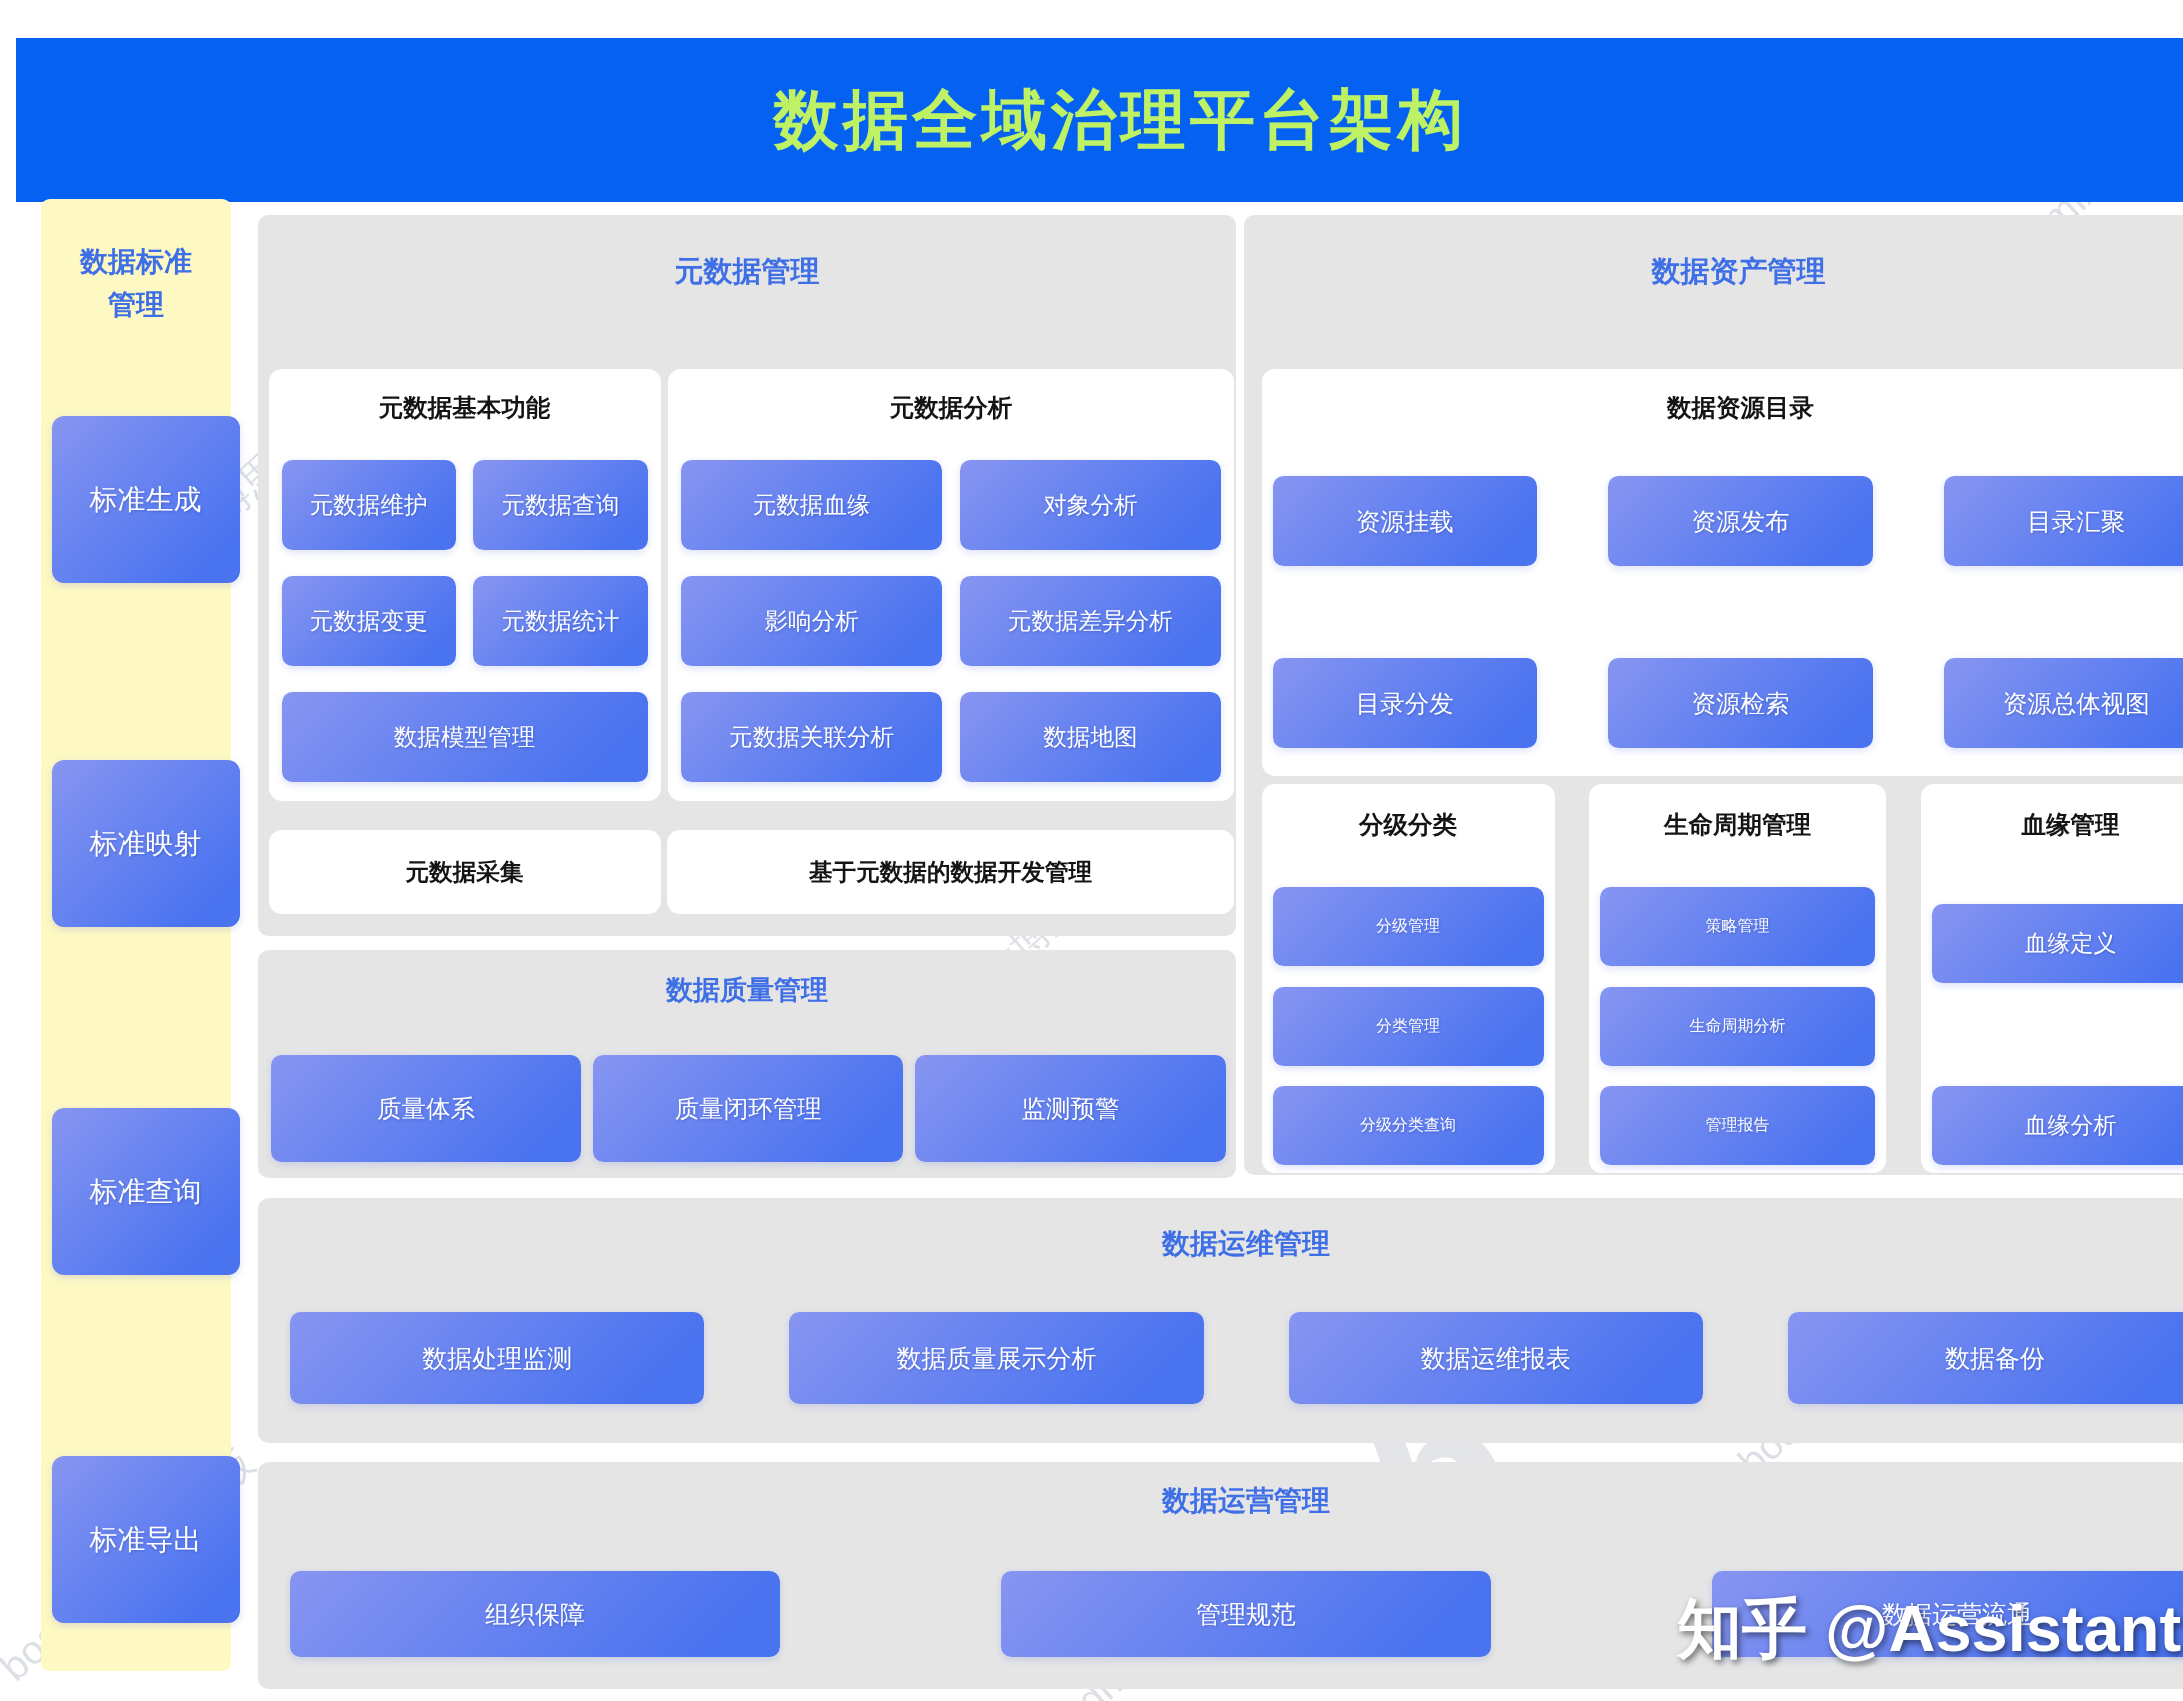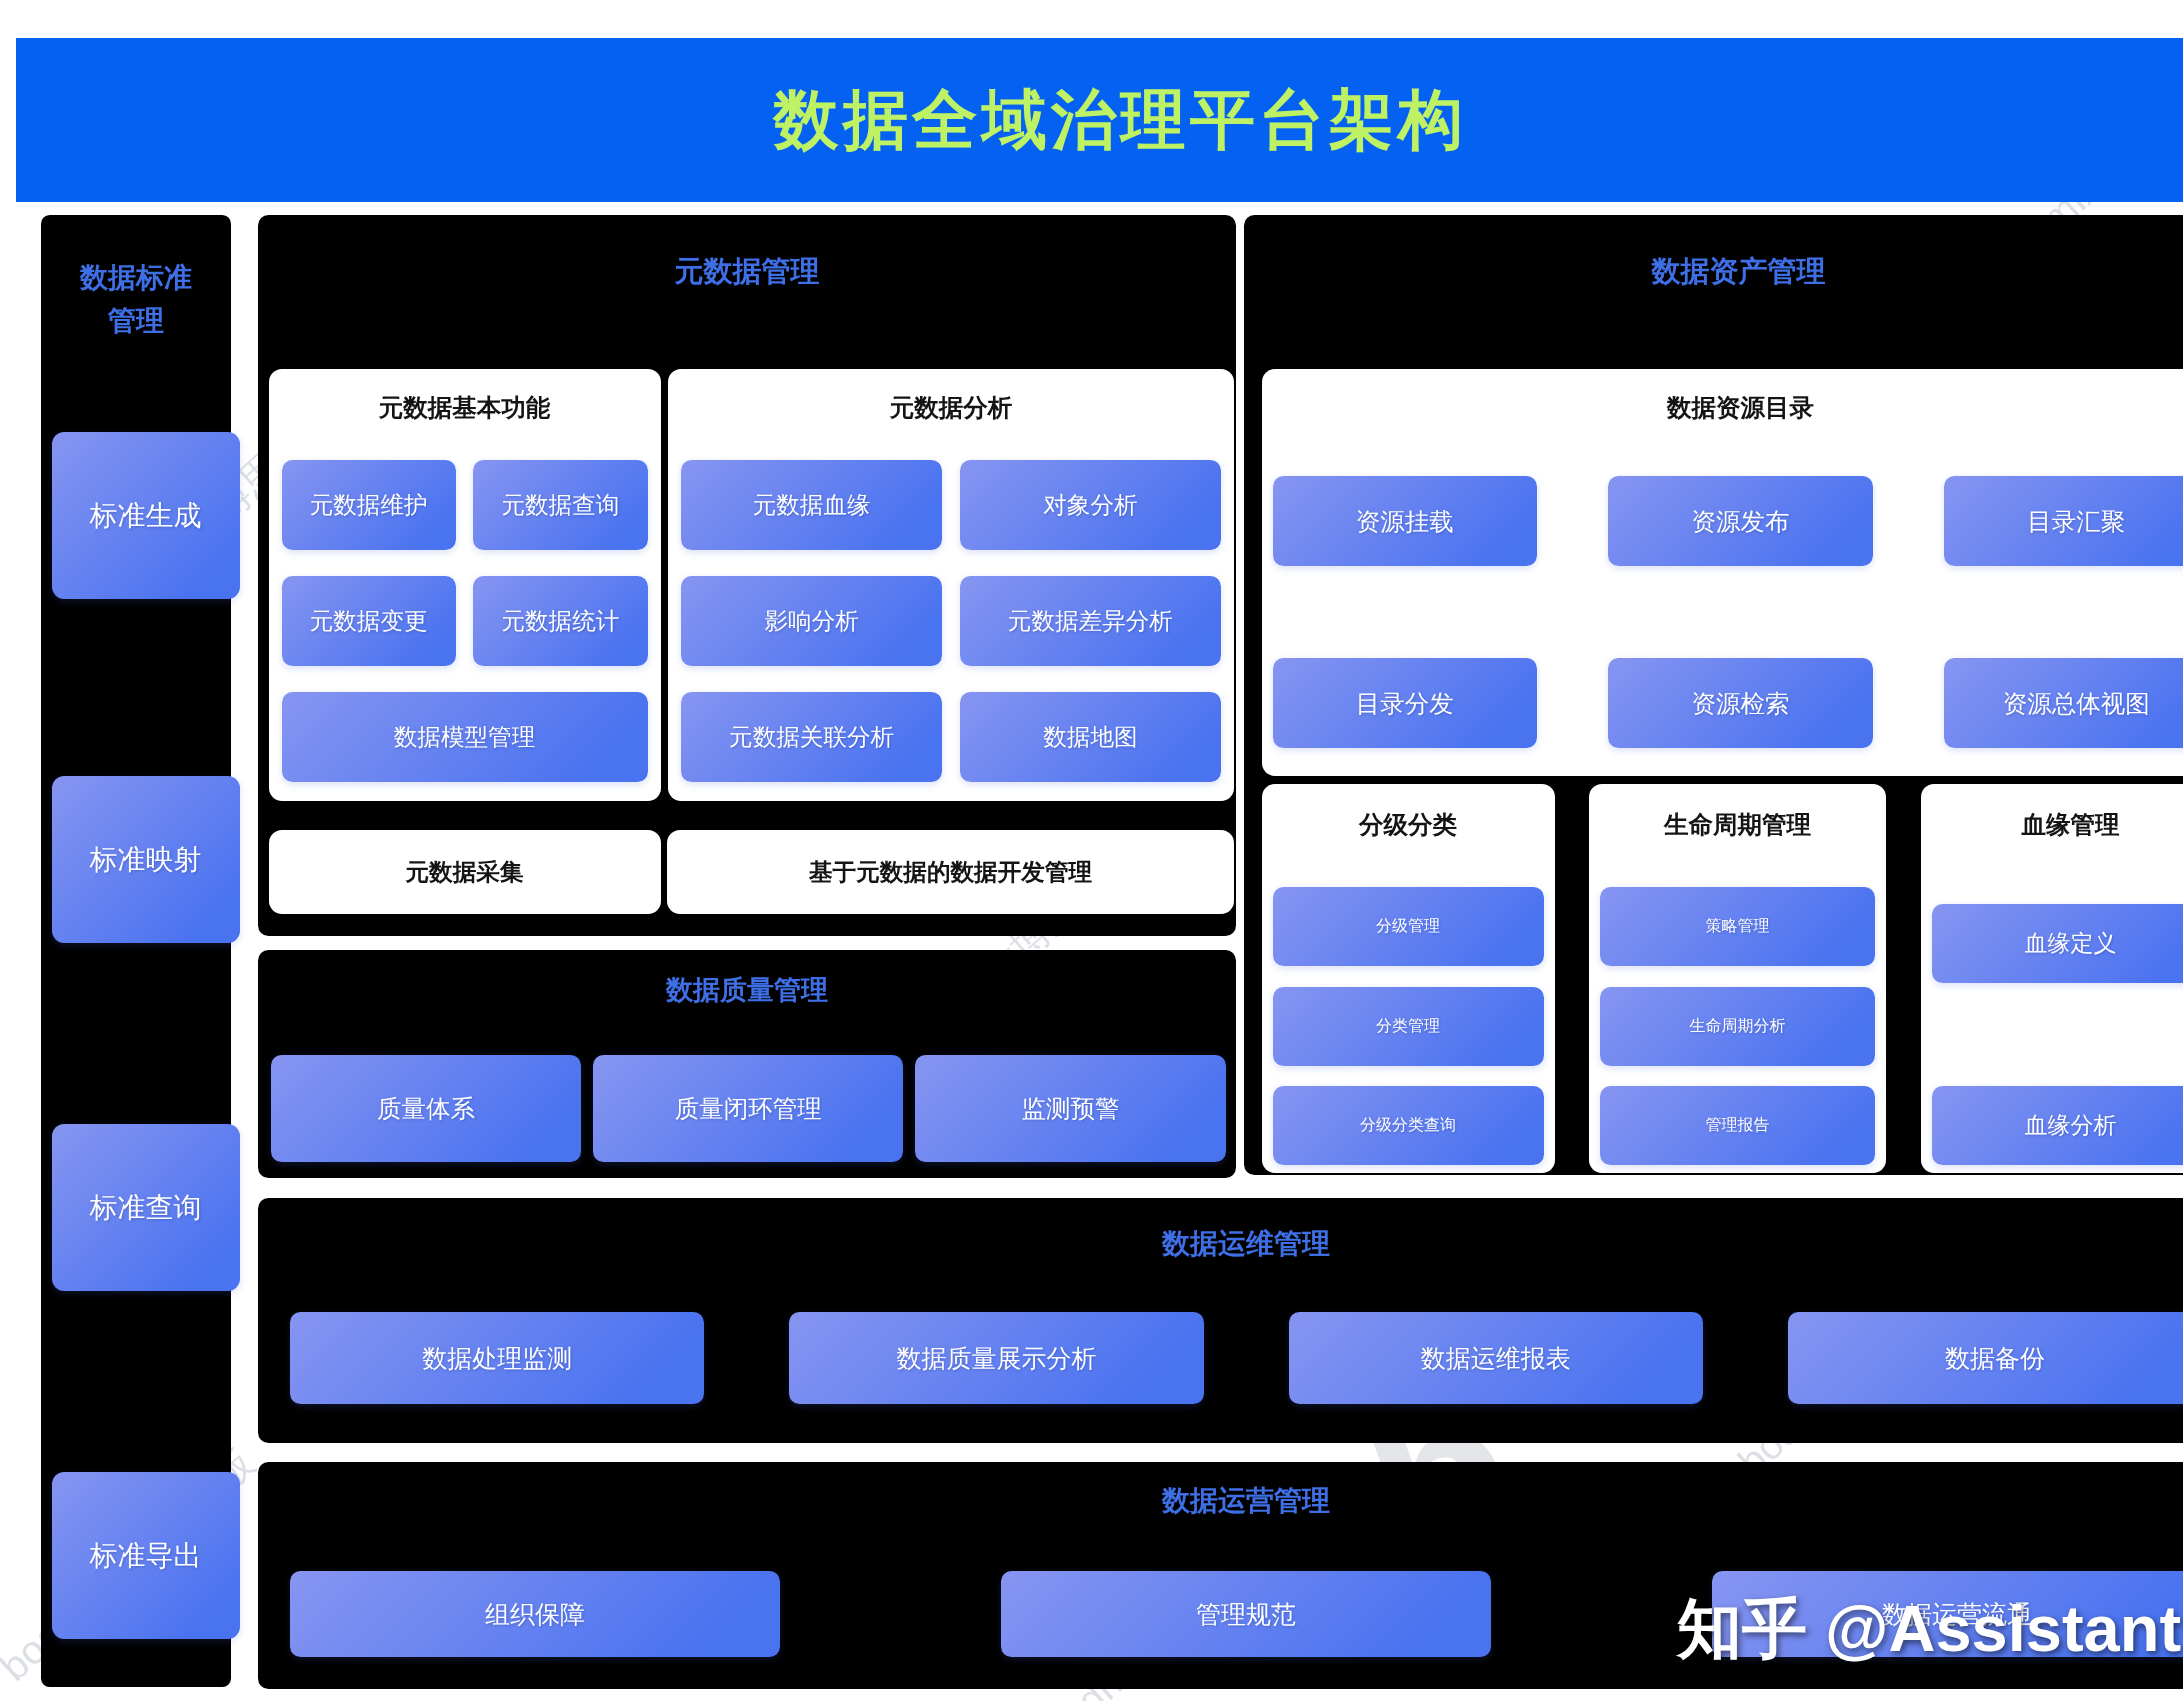--- a/index.html
+++ b/index.html
@@ -9,35 +9,35 @@
   }
 
   
   .banner {
     position:absolute; left:16px; top:38px; width:2209px; height:164px;
     background:#0561F1; display:flex; align-items:center; justify-content:center;
   }
   .banner-title { color:#bef264; font-size:65px; font-weight:bold; letter-spacing:4.4px; }
 
   
-  .sec { position:absolute; background:#000000; border-radius:10.5px; }
+  .sec { position:absolute; background:#e5e5e5; border-radius:10.5px; }
   .sec-title { color:#3E6FE6; font-weight:bold; text-align:center; }
   .panel { position:absolute; background:#ffffff; border-radius:13px; }
   .panel-title { text-align:center; font-weight:600; color:#141414; font-size:24.5px; margin:22px 0 0; }
   .btn {
     background:linear-gradient(135deg, #8795F1 0%, #4A73F0 85%);
     border-radius:10.5px; color:#ffffff; display:flex; align-items:center; justify-content:center;
     font-size:24.5px; text-shadow:0.9px 1.3px 2.6px rgba(20,40,120,0.30);
     box-shadow:0 2.6px 7px rgba(70,100,220,0.18); cursor:pointer; white-space:nowrap;
   }
 
   
   .sidebar {
-    position:absolute; left:41px; top:215px; width:190px; height:1472px;
-    background:#000000; border-radius:8.7px;
+    position:absolute; left:41px; top:199px; width:190px; height:1472px;
+    background:#fef9c3; border-radius:8.7px;
   }
   .sidebar-title {
     margin:41px auto 0; width:131px; font-size:28px; font-weight:bold;
     color:#3E6FE6; text-align:center; line-height:1.55;
   }
   .side-btn { position:absolute; left:10.5px; width:188px; height:167px; border-radius:12.2px; font-size:28px; }
   .sb0 { top:217px; } .sb1 { top:561px; } .sb2 { top:909px; } .sb3 { top:1257px;text-align:center; }
 
   
   .sec-meta { left:258px; top:215px; width:978px; height:721px; }

